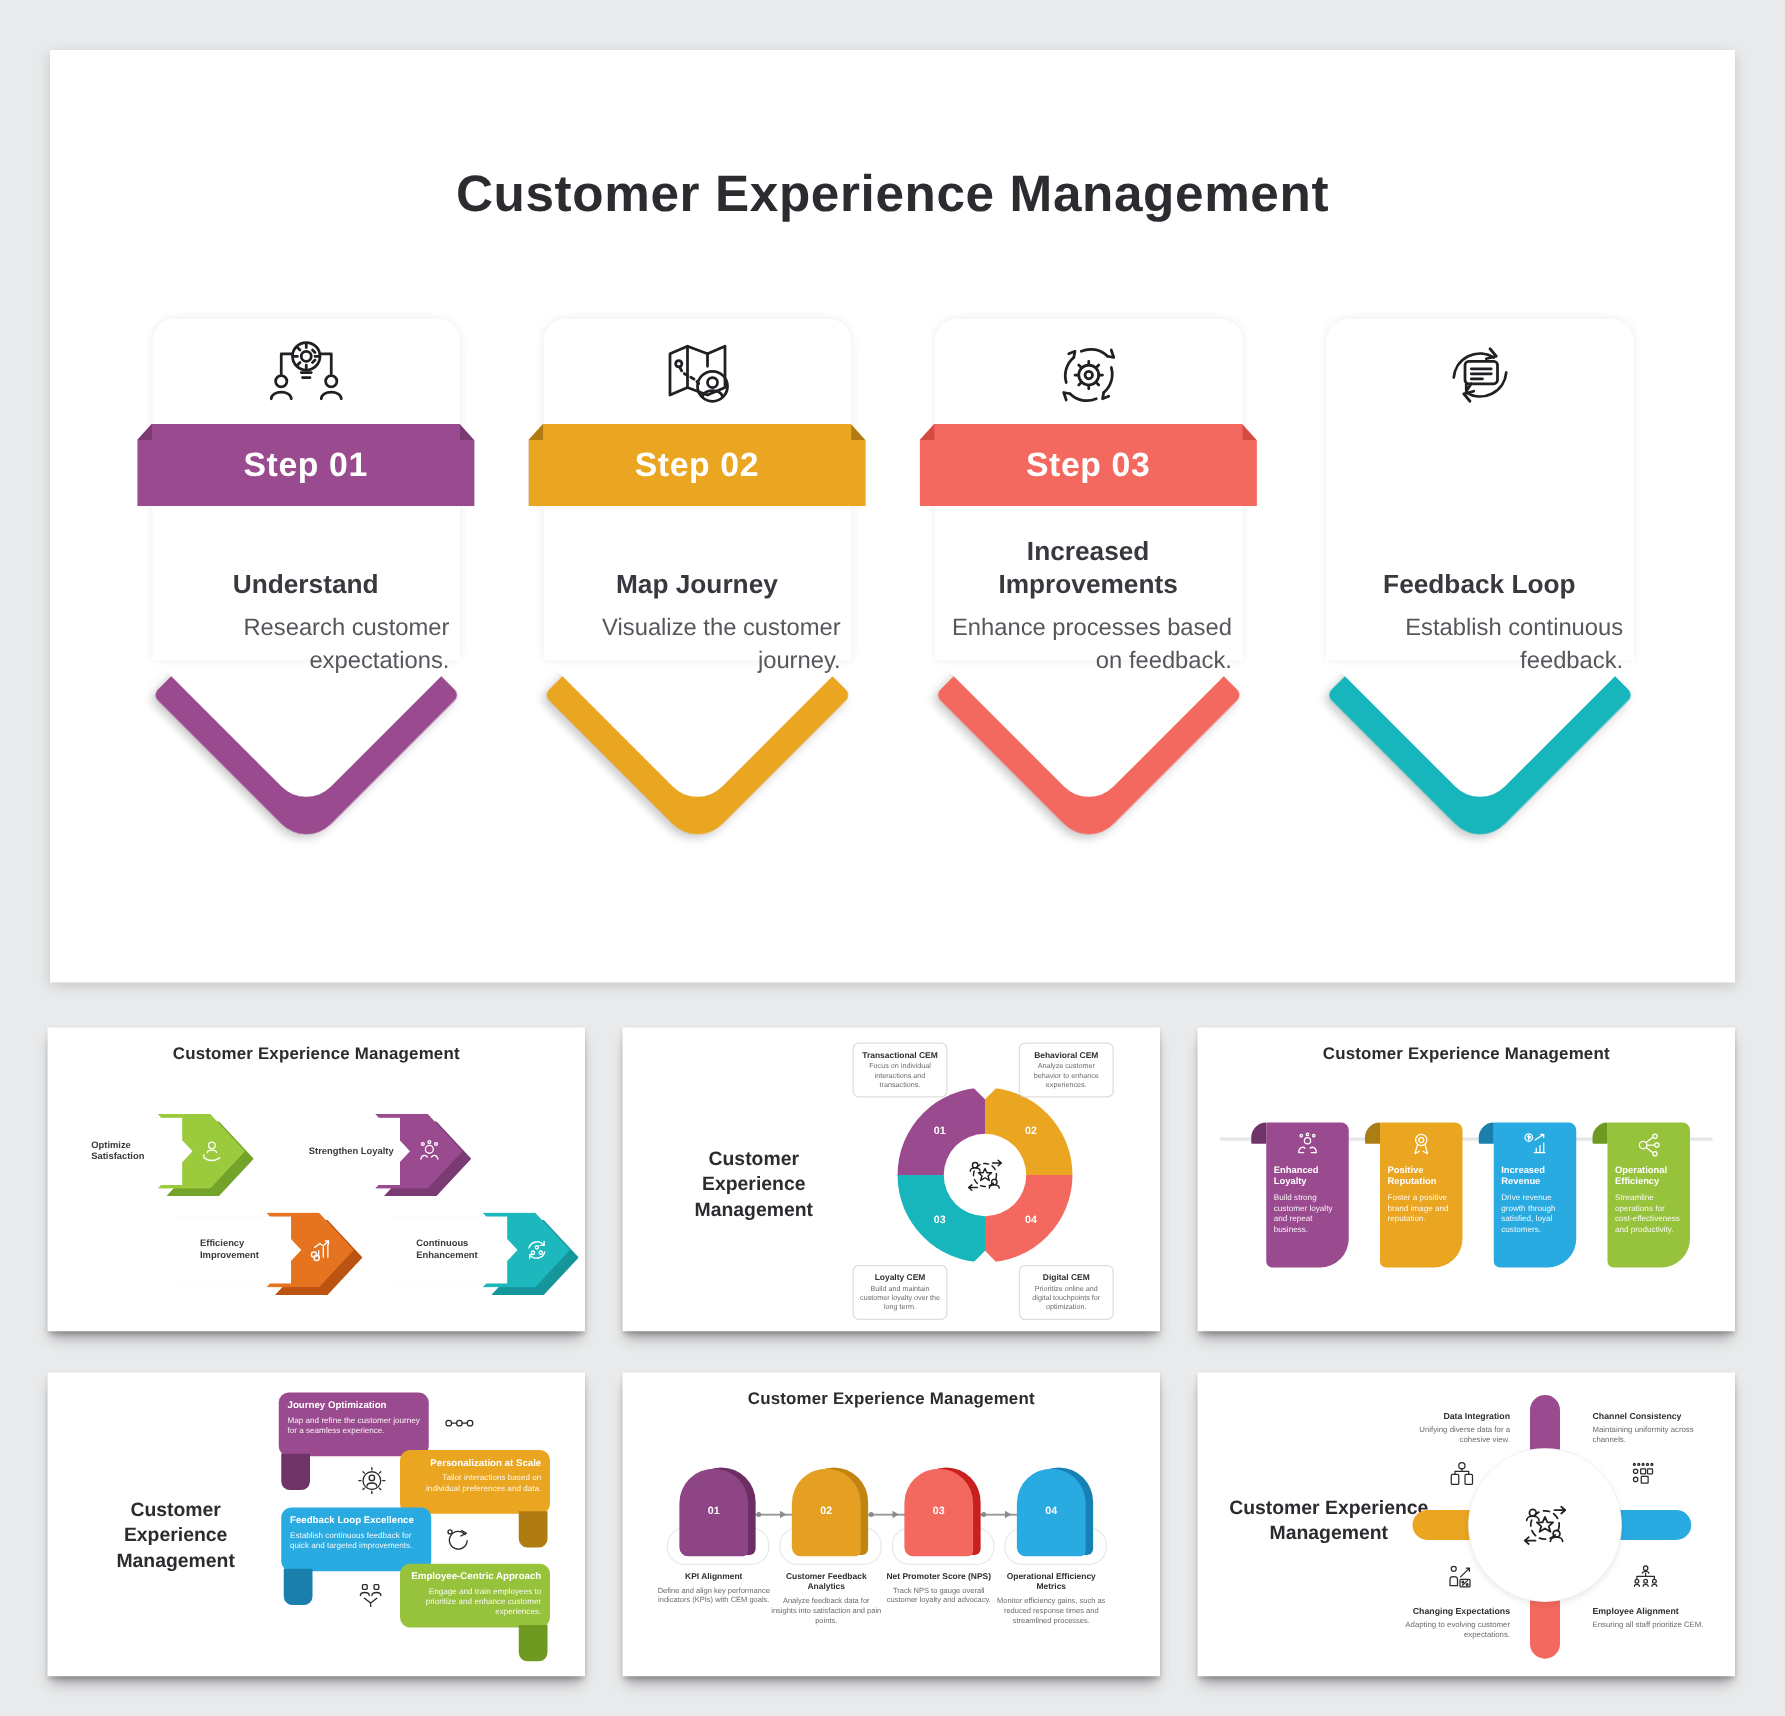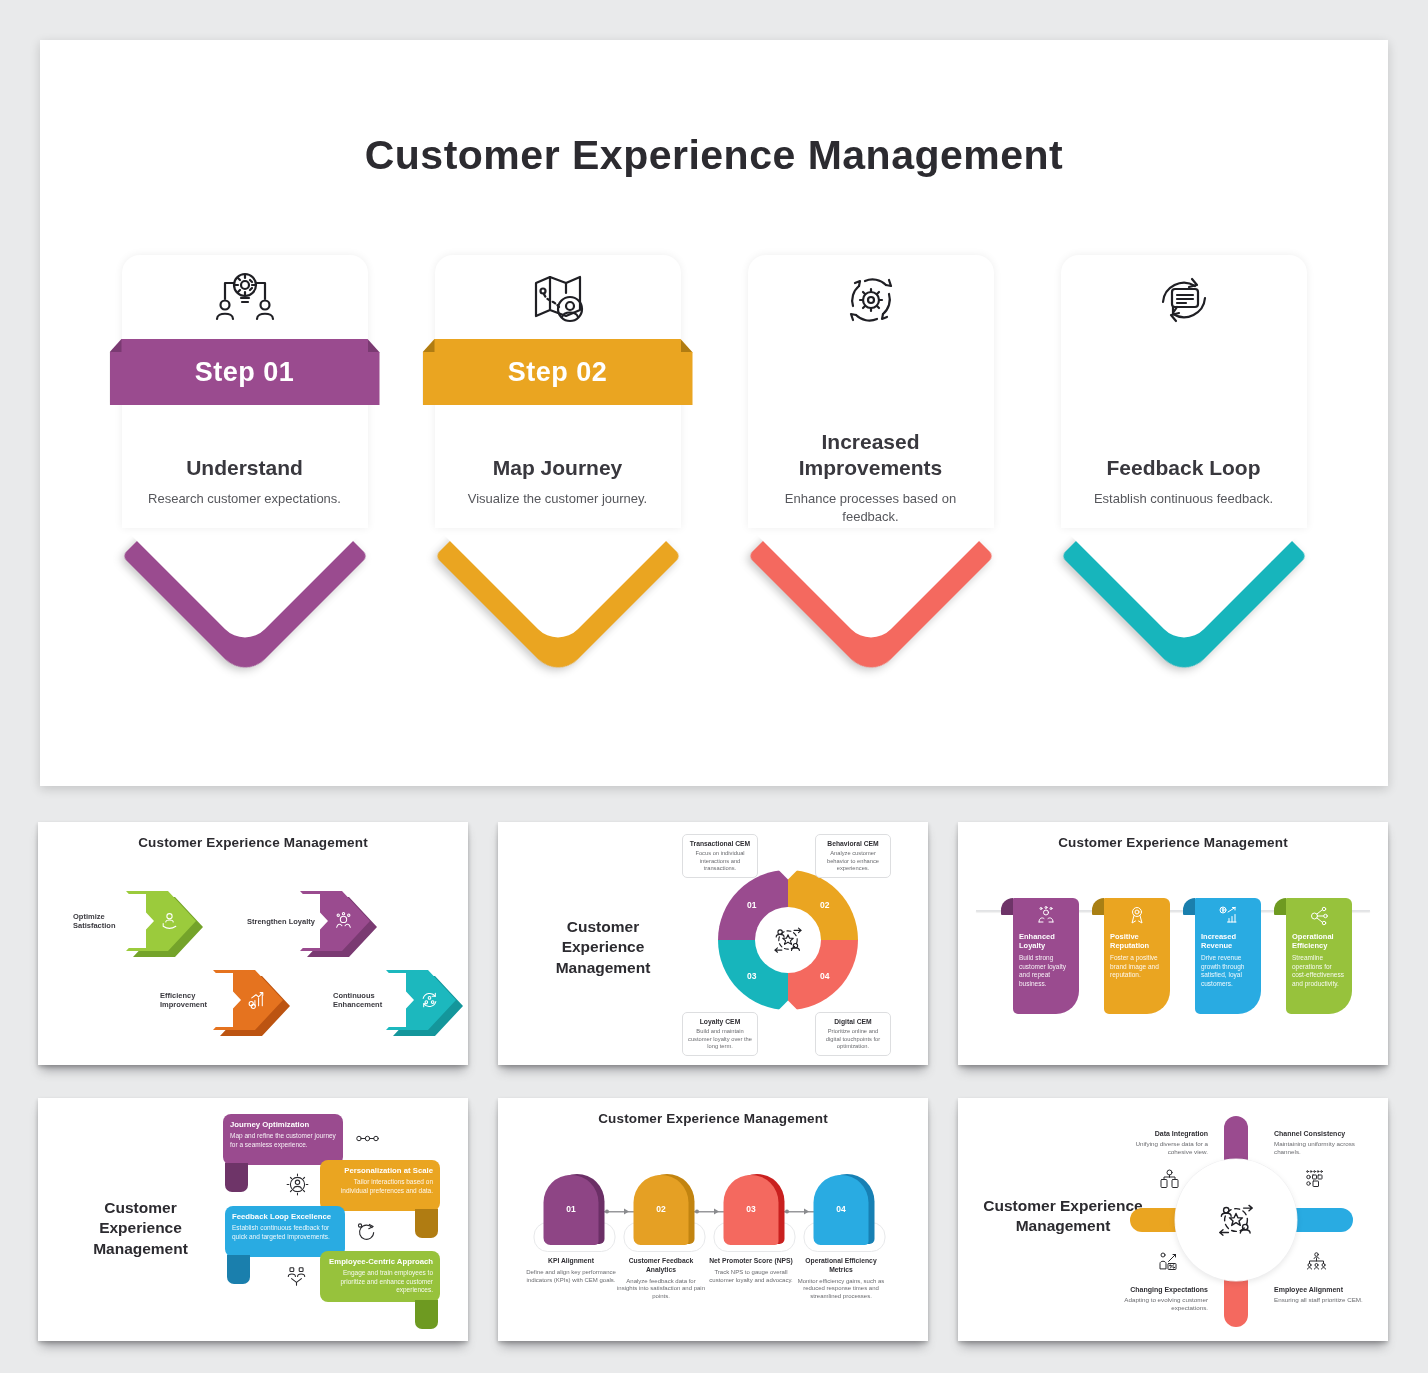--- a/index.html
+++ b/index.html
@@ -24,21 +24,21 @@
              clip-path:polygon(0 20%,4.4% 0,95.6% 0,100% 20%,100% 100%,0 100%);
              display:flex;align-items:center;justify-content:center;color:#fff;
              font-size:27px;font-weight:bold;letter-spacing:.5px;
              filter:drop-shadow(0 3px 3px rgba(0,0,0,.18));}
   .sc-ribbon::before,.sc-ribbon::after{content:"";position:absolute;top:0;width:12px;height:13px;background:var(--cd);}
   .sc-ribbon::before{left:0;clip-path:polygon(100% 0,100% 100%,0 100%);}
   .sc-ribbon::after{right:0;clip-path:polygon(0 0,0 100%,100% 100%);}
   .sc-text{position:absolute;top:170px;left:20px;right:20px;text-align:center;}
   .sc-title{font-size:21px;font-weight:bold;color:#39383E;line-height:1.25;min-height:56px;
             display:flex;align-items:flex-end;justify-content:center;margin-bottom:9px;}
-  .sc-desc{font-size:13px;color:#56575C;line-height:1.35;}
+  .sc-desc{font-size:19px;color:#56575C;line-height:1.35;text-align:right;}
   
   .thumb{width:430px;height:243px;overflow:hidden;}
   .canvas{position:relative;width:860px;height:486px;transform:scale(.5);transform-origin:0 0;}
   .tc-title{position:absolute;top:26px;left:0;right:0;text-align:center;font-size:27px;
             font-weight:bold;letter-spacing:.3px;color:#2C2B30;}
   .tc-lefttitle{position:absolute;text-align:center;font-size:31px;font-weight:bold;
                 color:#2C2B30;line-height:1.3;}
   
   .ar{position:absolute;width:300px;height:126px;}
   .ar-shadow{position:absolute;left:164px;top:12px;width:140px;height:120px;background:var(--cd);
@@ -182,20 +182,23 @@
             <path d="M14 38a19 19 0 0 1 6-20"></path>
               <path d="M20 18l1-5-5 2"></path>
             <path d="M26 13a19 19 0 0 1 21 4"></path>
               <path d="M47 17l5 1-2-6"></path>
             <path d="M50 26a19 19 0 0 1-6 20"></path>
               <path d="M44 46l-1 5 5-2"></path>
             <path d="M38 51a19 19 0 0 1-21-4"></path>
               <path d="M17 47l-5-1 2 6"></path>
           </svg>
         </div>
+        <div class="sc-ribbon">
+            <span>Step 03</span>
+          </div>
         <div class="sc-text">
           <div class="sc-title">Increased Improvements</div>
           <div class="sc-desc">Enhance processes based on feedback.</div>
         </div>
       </div>
 
       <div class="step-card" style="--c:#17B5BC;--cd:#109398">
         <div class="sc-chev c"></div>
         <div class="sc-chev w"></div>
         <div class="sc-body"></div>

